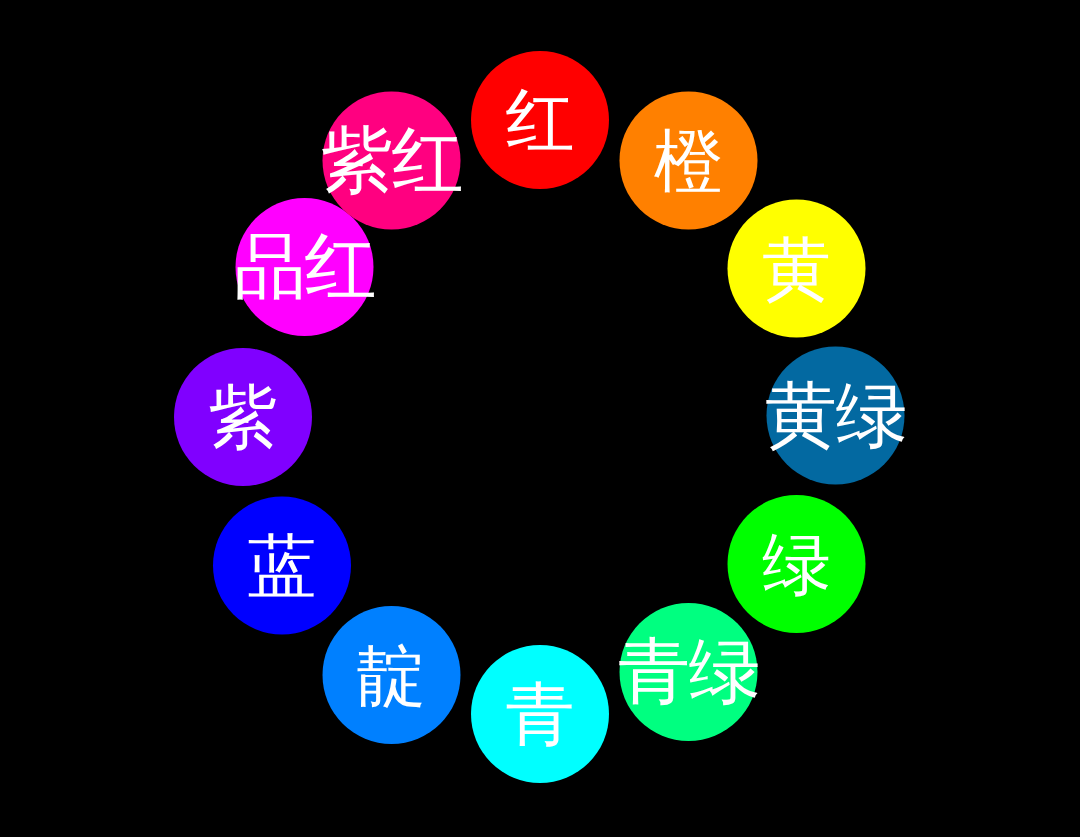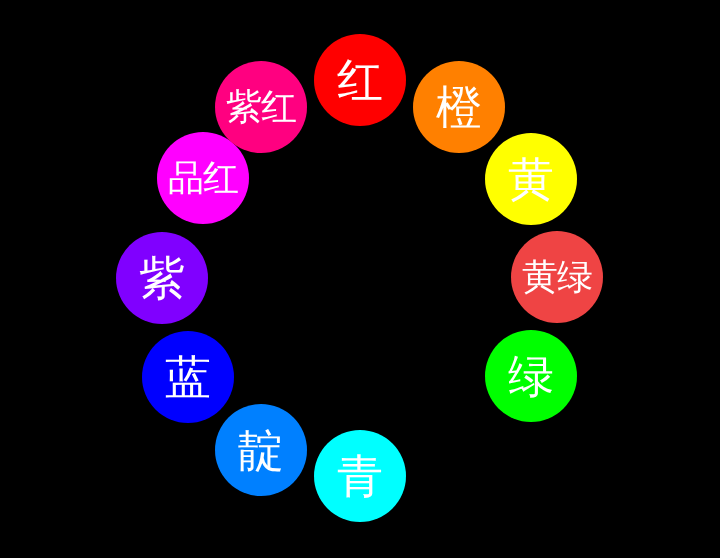--- a/index.html
+++ b/index.html
@@ -5,40 +5,43 @@
   html, body { margin: 0; padding: 0; }
   body { width: 720px; height: 558px; background: #000000; position: relative; overflow: hidden; }
   .wheel { position: absolute; left: 0; top: 0; width: 720px; height: 558px; }
   .dot {
     position: absolute; width: 92px; height: 92px; border-radius: 50%;
     display: flex; align-items: center; justify-content: center;
     color: #ffffff; font-family: "DejaVu Sans", sans-serif; white-space: nowrap;
   }
   .dot span { display: block; line-height: 1; }
   .one { font-size: 46px; }
-  .two { font-size: 36px; letter-spacing: -1px; }
+  .two { font-size: 48px; letter-spacing: -1px; }
 </style>
 </head>
 <body>
 
 <div class="wheel">
   <div class="dot one" style="left: 314px; top: 34px; background: rgb(255, 0, 0);">
       <span>红</span>
     </div>
   <div class="dot one" style="left: 413px; top: 61px; background: rgb(255, 128, 0);">
       <span>橙</span>
     </div>
   <div class="dot one" style="left: 485px; top: 133px; background: rgb(255, 255, 0);">
       <span>黄</span>
     </div>
-  <div class="dot two" style="left: 511px; top: 231px; background: #ef4444;">
+  <div class="dot two" style="left: 511px; top: 231px; background: #0369a1;">
       <span>黄绿</span>
     </div>
   <div class="dot one" style="left: 485px; top: 330px; background: rgb(0, 255, 0);">
       <span>绿</span>
+    </div>
+  <div class="dot two" style="left: 413px; top: 402px; background: rgb(0, 255, 128);">
+      <span>青绿</span>
     </div>
   <div class="dot one" style="left: 314px; top: 430px; background: rgb(0, 255, 255);">
       <span>青</span>
     </div>
   <div class="dot one" style="left: 215px; top: 404px; background: rgb(0, 128, 255);">
       <span>靛</span>
     </div>
   <div class="dot one" style="left: 142px; top: 331px; background: rgb(0, 0, 255);">
       <span>蓝</span>
     </div>

